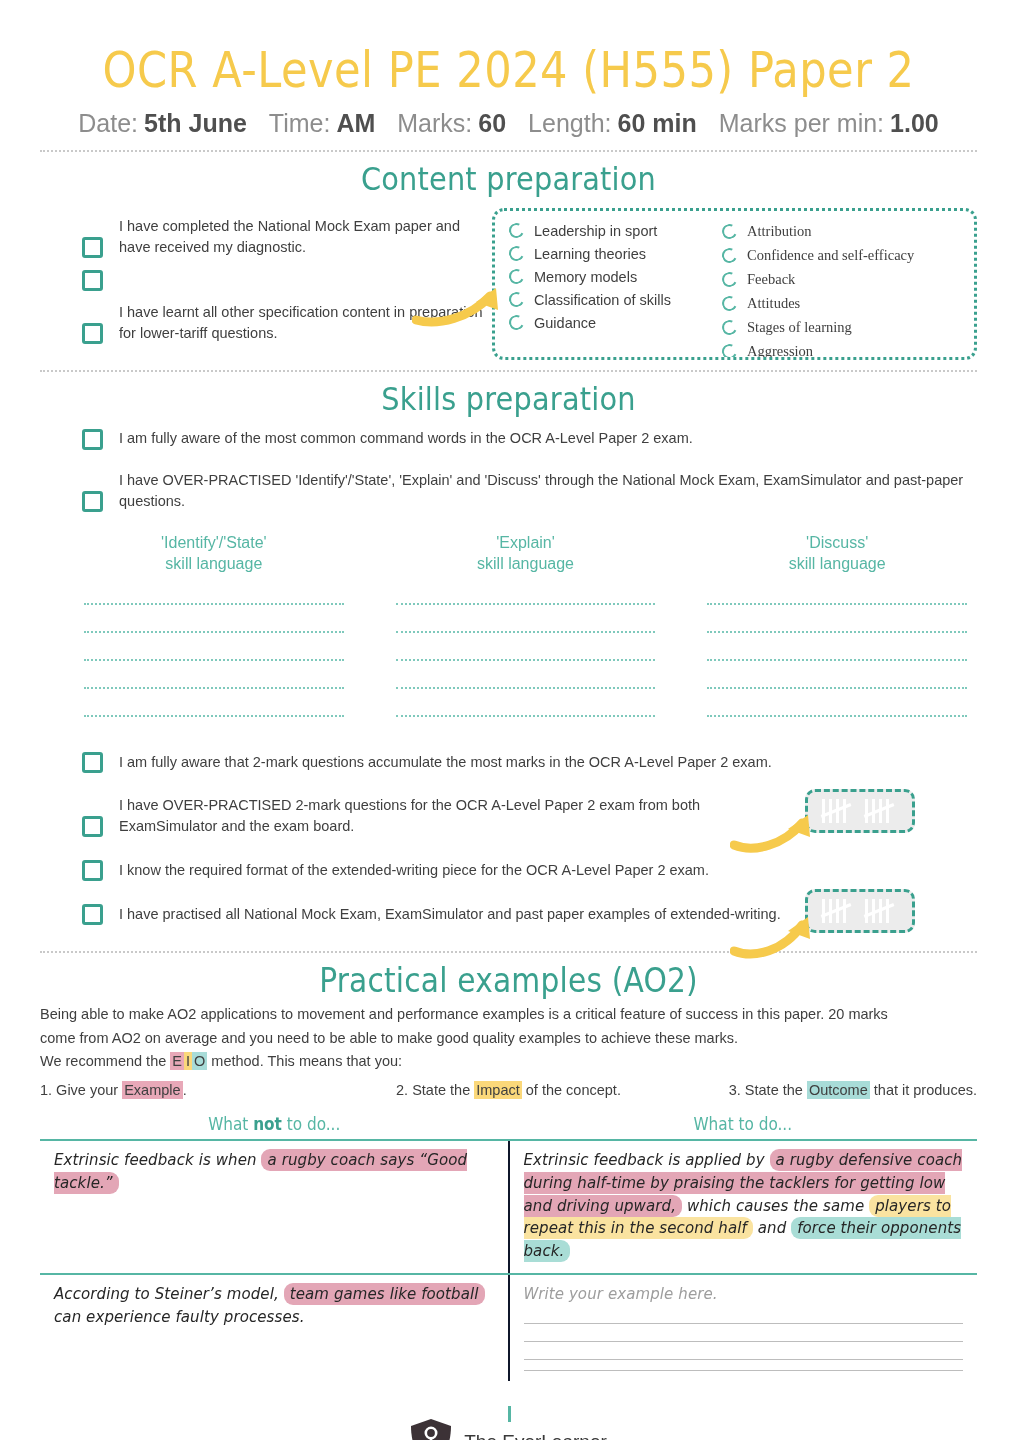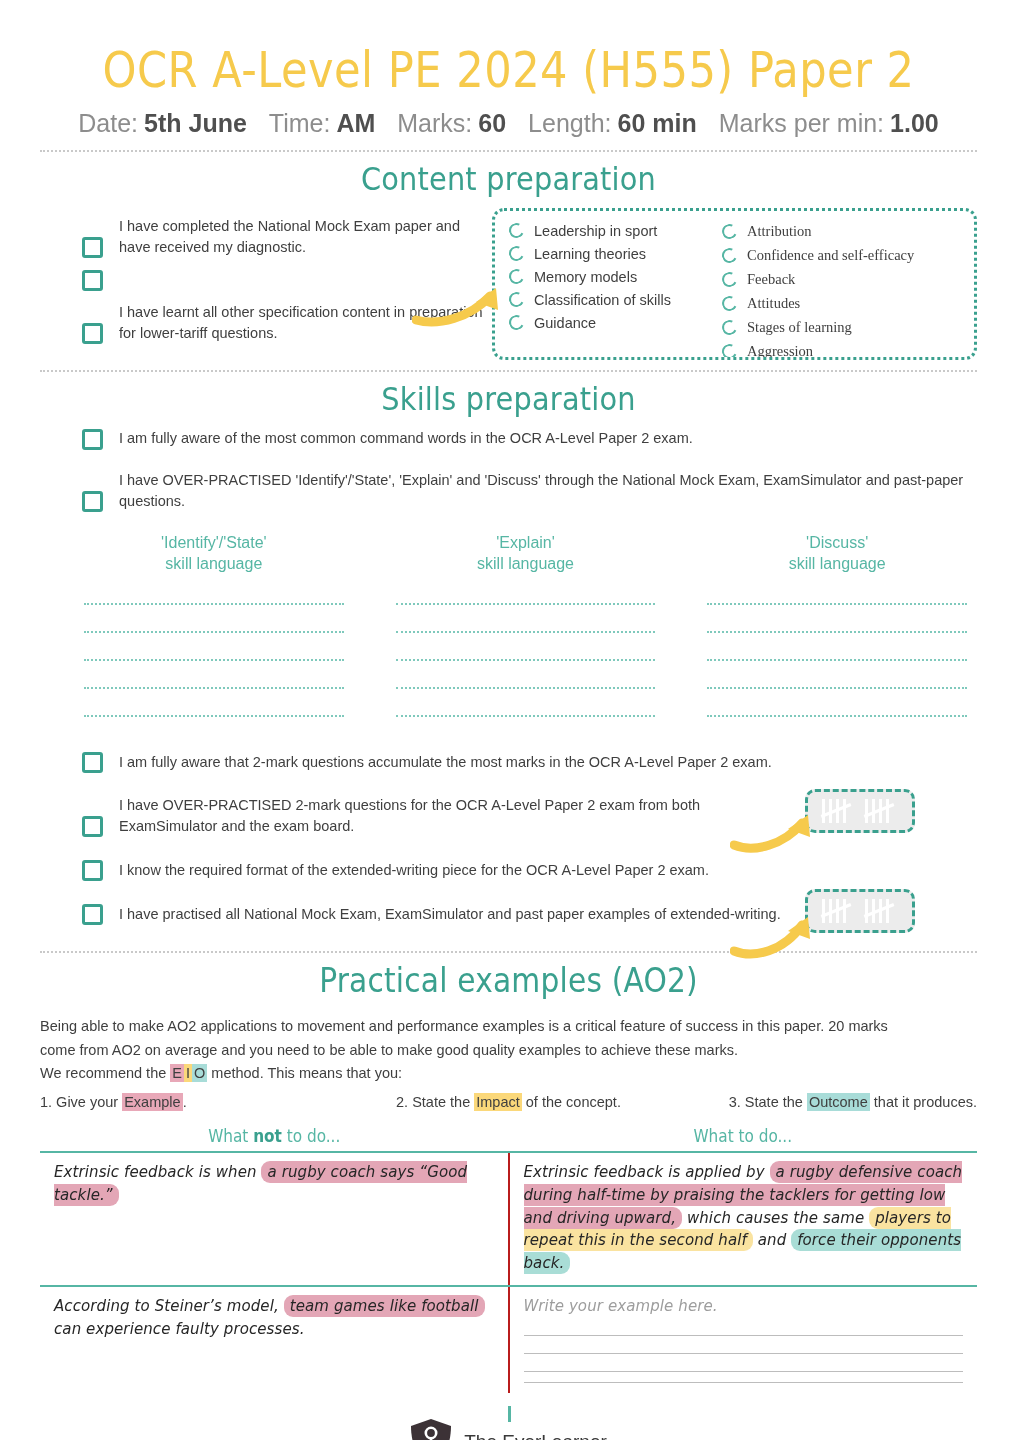--- a/index.html
+++ b/index.html
@@ -123,21 +123,21 @@
   .tbl{margin-top:16px;position:relative;}
   .tbl-head{display:flex;}
   .tbl-head > div{
     flex:1;text-align:center;color:#56B6A4;font-size:17px;padding-bottom:5px;
     font-family:"DejaVu Sans Condensed","Liberation Sans",sans-serif;
   }
   .tbl-head b{color:#3AA08E;}
   .tbl-rule{border-top:2px solid #56B6A4;height:0;}
   .tbl-body{display:flex;}
   .tbl-cell{flex:1;box-sizing:border-box;padding:8px 14px 10px 14px;position:relative;}
-  .tbl-cell.left{border-right:2px solid #b91c1c;}
+  .tbl-cell.left{border-right:2px solid #0f172a;}
   .hand{
     font-family:"DejaVu Sans","Liberation Sans",sans-serif;
     font-size:15px;line-height:1.52;color:#262626;font-style:italic;letter-spacing:.1px;
   }
   .mk-pink{background:#E3A6B6;border-radius:9px;padding:2px 6px;}
   .mk-yellow{background:#FAE3A0;border-radius:9px;padding:2px 6px;}
   .mk-teal{background:#A9DDD6;border-radius:9px;padding:2px 6px;}
   .row1{min-height:124px;}
   .row2{min-height:92px;}
   .ghost{color:#9d9d9d;}
@@ -360,21 +360,21 @@
         </span>
     </div>
     <svg class="arrow" style="left:690px;top:158px;" width="86" height="52" viewBox="0 0 86 52">
       <path d="M4 42 C 24 50, 54 42, 72 16" stroke="#F6CA4C" stroke-width="9" fill="none" stroke-linecap="round"></path>
       <path d="M78 8 L 80 30 L 58 22 Z" fill="#F6CA4C"></path>
     </svg>
   </div>
 
   <hr class="hr-dot" style="margin-top:26px">
 
-  <div class="sec-title" style="font-size:33px;margin-bottom:16px">Practical examples (AO2)</div>
+  <div class="sec-title" style="font-size:33px;margin-bottom:4px">Practical examples (AO2)</div>
 
   <div class="prac-p">Being able to make AO2 applications to movement and performance examples is a critical feature of success in this paper. 20 marks</div>
   <div class="prac-p">come from AO2 on average and you need to be able to make good quality examples to achieve these marks.</div>
   <div class="prac-p"><span>We recommend the </span><span class="hl-pink">E</span><span class="hl-yellow">I</span><span class="hl-teal">O</span><span> method. This means that you:</span></div>
 
   <div class="steps">
     <div><span>1.</span><span>  Give your </span><span class="hl-pink">Example</span><span>.</span></div>
     <div><span>2.</span><span> State the </span><span class="hl-yellow">Impact</span><span> of the concept.</span></div>
     <div><span>3.</span><span> State the </span><span class="hl-teal">Outcome</span><span> that it produces.</span></div>
   </div>

